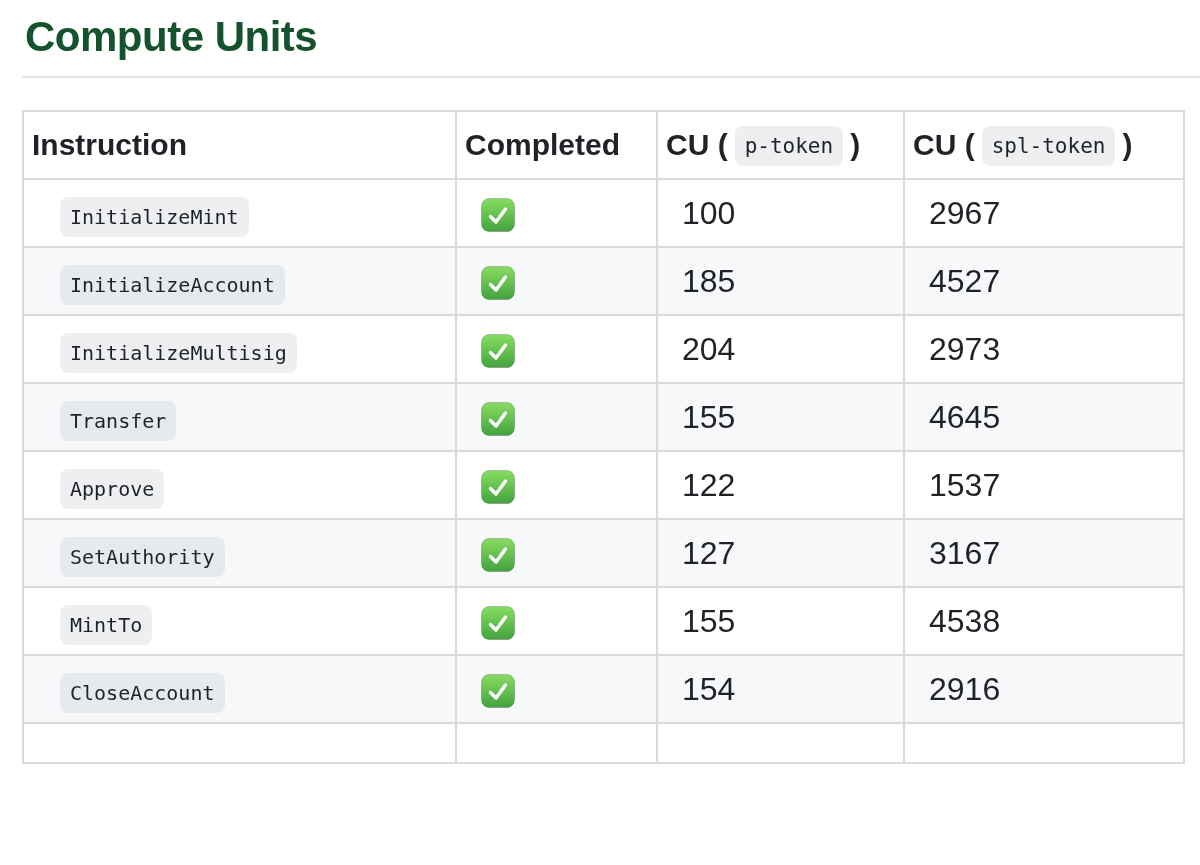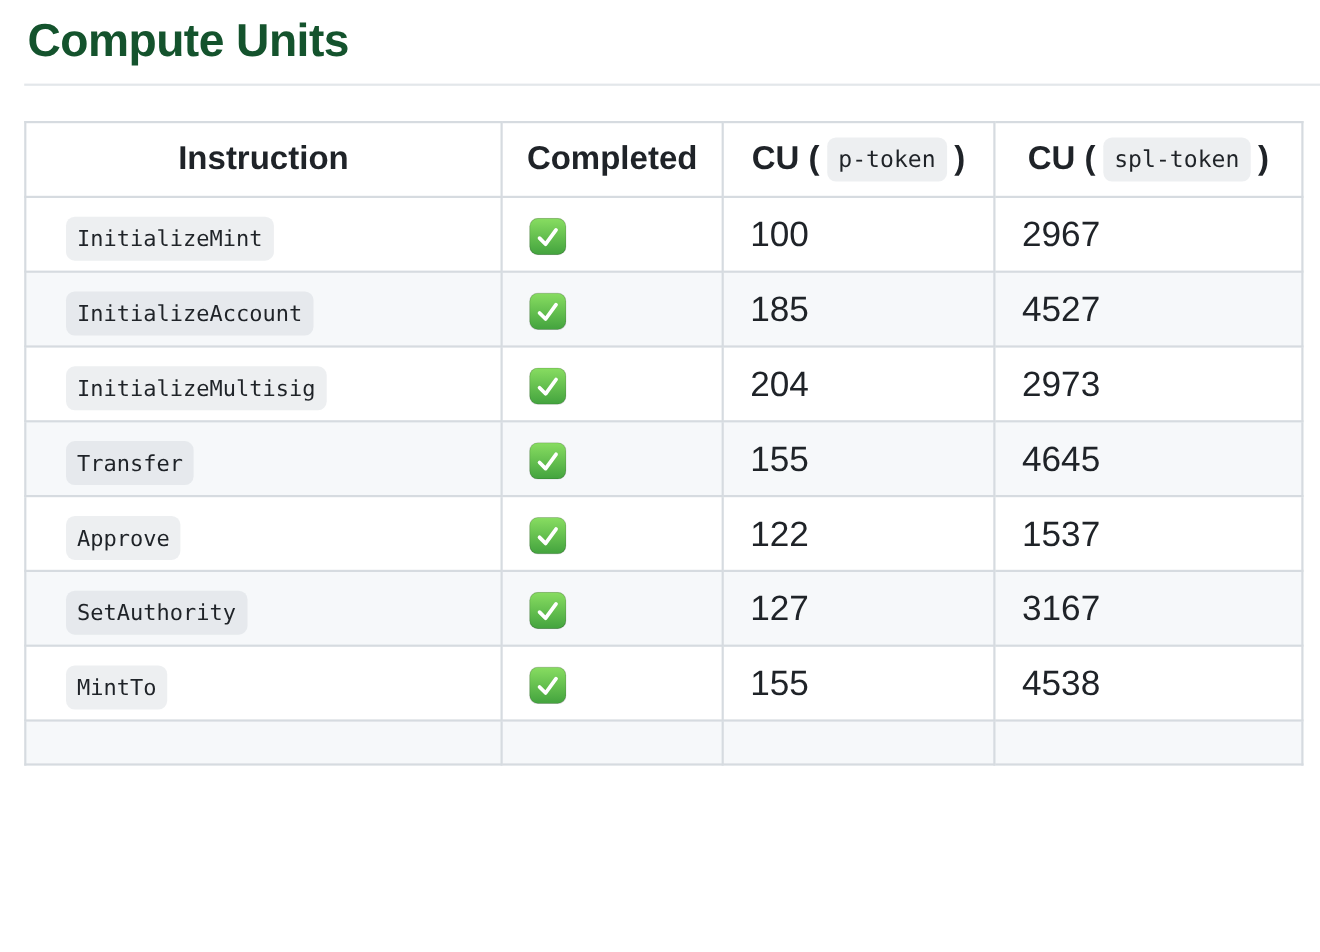--- a/index.html
+++ b/index.html
@@ -36,21 +36,21 @@
   }
   .cu-table th, .cu-table td {
     border: 2px solid #d6dbe0;
     height: 68px;
     vertical-align: middle;
   }
   .cu-table th {
     background: #ffffff;
     font-size: 30px;
     font-weight: 700;
-    text-align: center;
+    text-align: left;
     padding: 0 8px;
     white-space: nowrap;
   }
   .cu-table td {
     font-size: 32px;
     font-weight: 400;
     text-align: left;
     padding: 0 24px;
     background: #ffffff;
   }
@@ -256,20 +256,41 @@
             </linearGradient>
           </defs>
           <rect x="0.5" y="0.5" width="33" height="33" rx="7.5" fill="url(#checkGrad)" stroke="rgba(0,0,0,0.18)" stroke-width="1"></rect>
           <path d="M9.5 18.5 L15 24 L24.5 11" fill="none" stroke="#ffffff" stroke-width="3.4" stroke-linecap="round" stroke-linejoin="round"></path>
         </svg>
       </span>
     </td>
     <td>155</td>
     <td>4538</td>
   </tr>
+        <tr>
+    <td>
+      <code class="badge">CloseAccount</code>
+    </td>
+    <td>
+      <span class="check">
+        <svg width="34" height="34" viewBox="0 0 34 34" xmlns="http://www.w3.org/2000/svg">
+          <defs>
+            <linearGradient id="checkGrad" x1="0" y1="0" x2="0" y2="1">
+              <stop offset="0" stop-color="#88dd61"></stop>
+              <stop offset="1" stop-color="#43a33e"></stop>
+            </linearGradient>
+          </defs>
+          <rect x="0.5" y="0.5" width="33" height="33" rx="7.5" fill="url(#checkGrad)" stroke="rgba(0,0,0,0.18)" stroke-width="1"></rect>
+          <path d="M9.5 18.5 L15 24 L24.5 11" fill="none" stroke="#ffffff" stroke-width="3.4" stroke-linecap="round" stroke-linejoin="round"></path>
+        </svg>
+      </span>
+    </td>
+    <td>154</td>
+    <td>2916</td>
+  </tr>
         <tr class="partial-row">
           <td></td>
           <td></td>
           <td></td>
           <td></td>
         </tr>
       </tbody>
   </table>
 
 </div>

